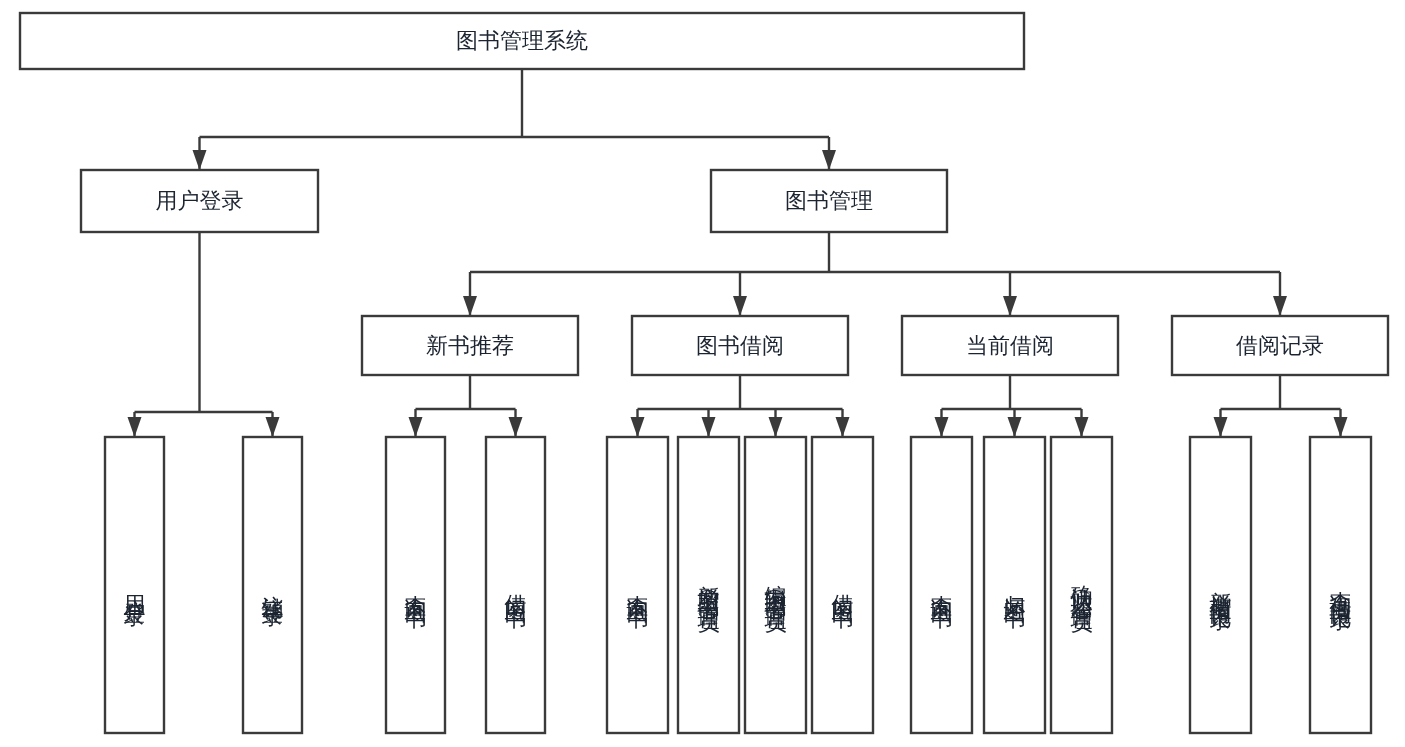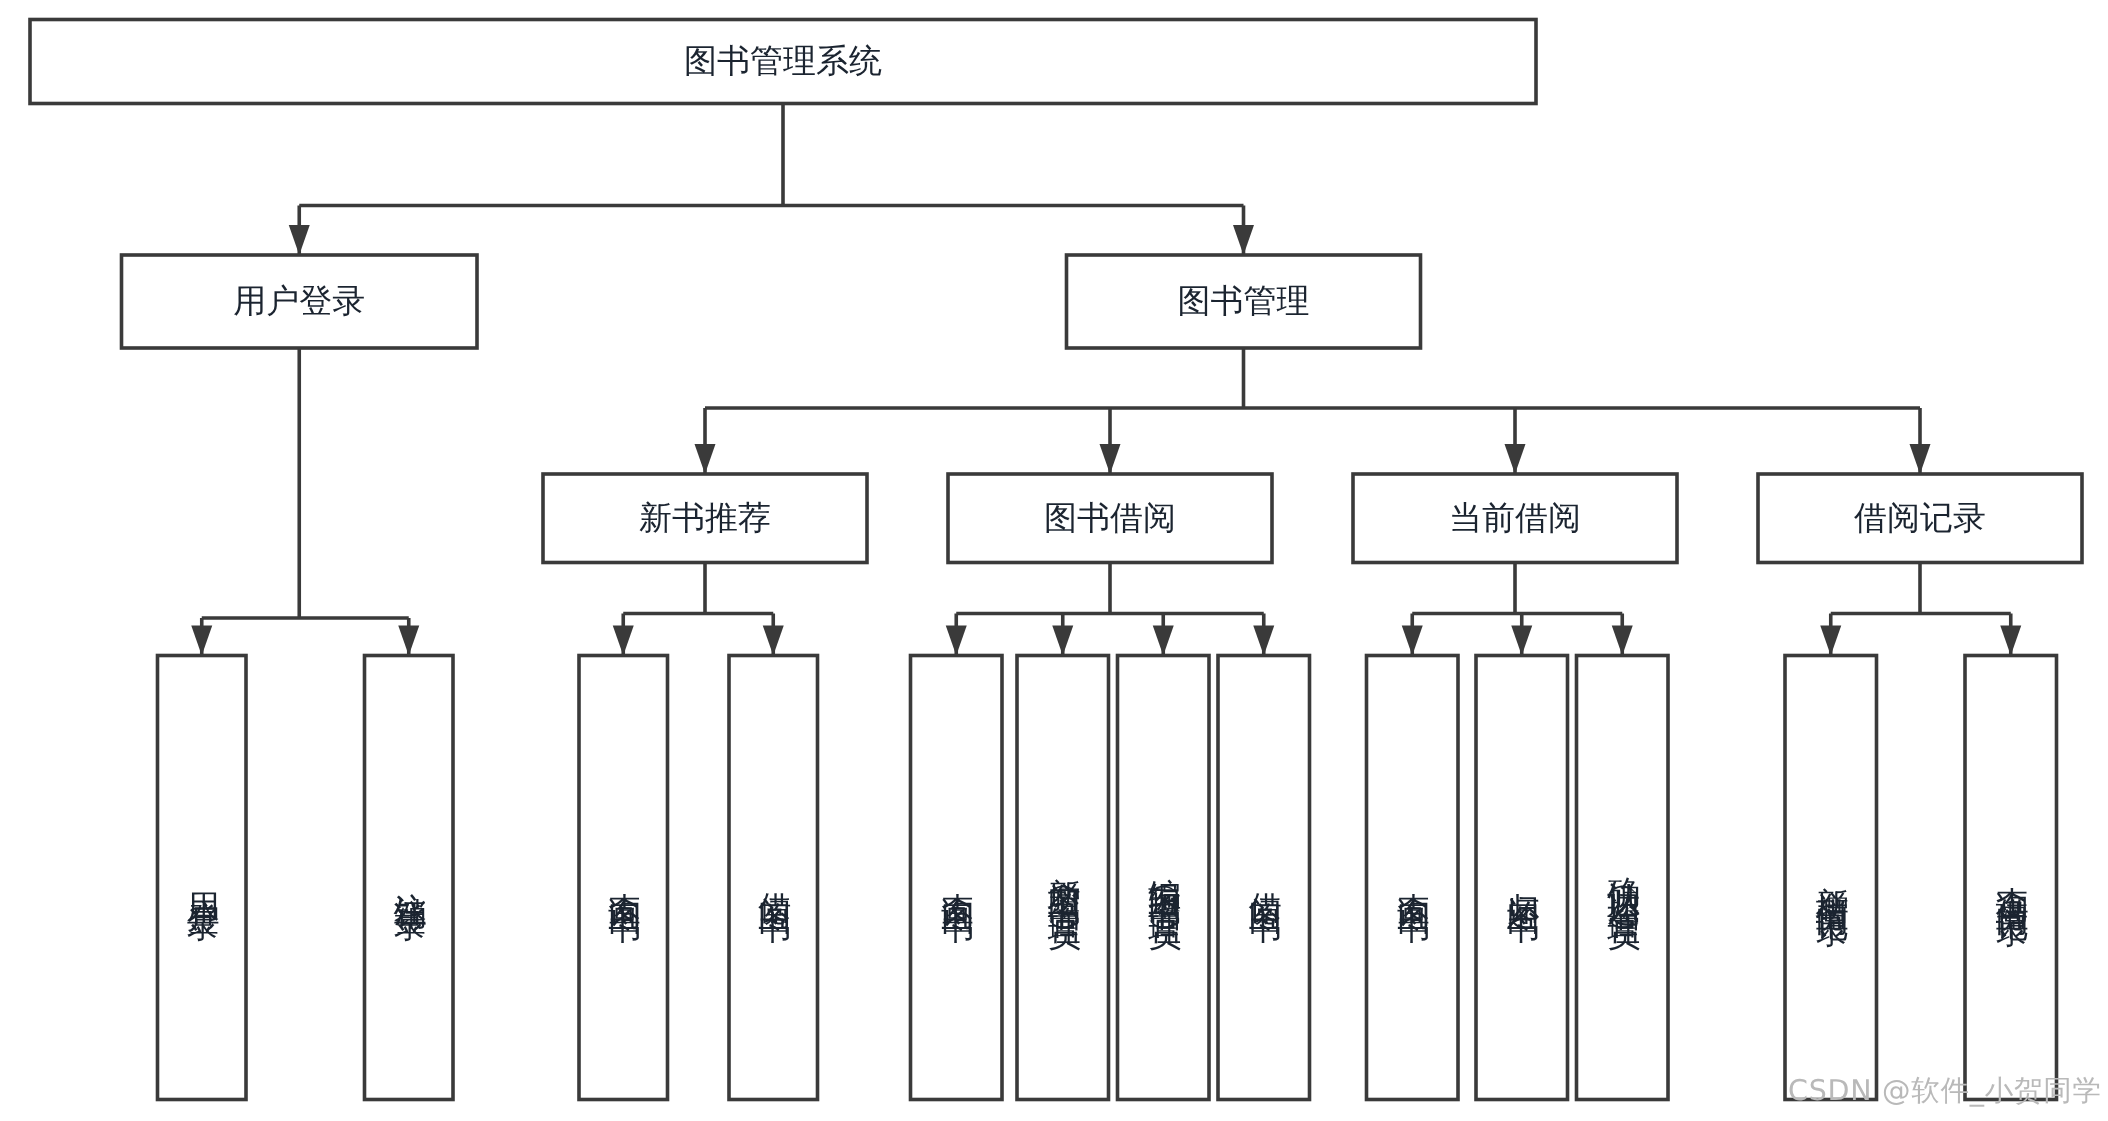--- a/index.html
+++ b/index.html
@@ -175,15 +175,14 @@
       <div class="node-label-v" style="left: 678px; top: 437px; width: 61px; height: 296px;">新增图书（管理员）</div>
       <div class="node-label-v" style="left: 745px; top: 437px; width: 61px; height: 296px;">编辑图书（管理员）</div>
       <div class="node-label-v" style="left: 812px; top: 437px; width: 61px; height: 296px;">借阅图书</div>
       <div class="node-label-v" style="left: 911px; top: 437px; width: 61px; height: 296px;">查询图书</div>
       <div class="node-label-v" style="left: 984px; top: 437px; width: 61px; height: 296px;">归还图书</div>
       <div class="node-label-v" style="left: 1051px; top: 437px; width: 61px; height: 296px;">确认归还（管理员）</div>
       <div class="node-label-v" style="left: 1190px; top: 437px; width: 61px; height: 296px;">新增借阅记录</div>
       <div class="node-label-v" style="left: 1310px; top: 437px; width: 61px; height: 296px;">查询借阅记录</div>
     </div>
 
-  <div class="watermark" style="left: 1192px; top: 714px;">CSDN @软件_小贺同学</div>
 
 </div>
 
 </body></html>

